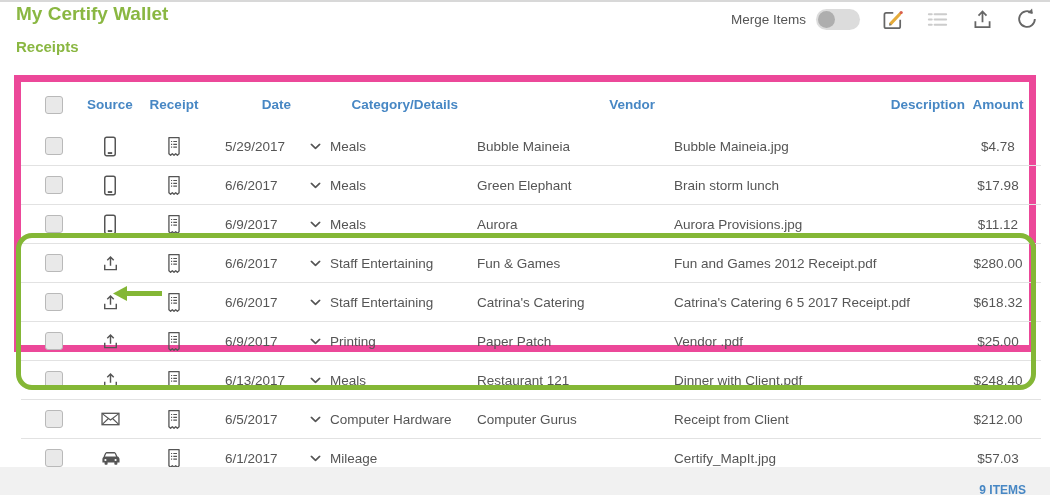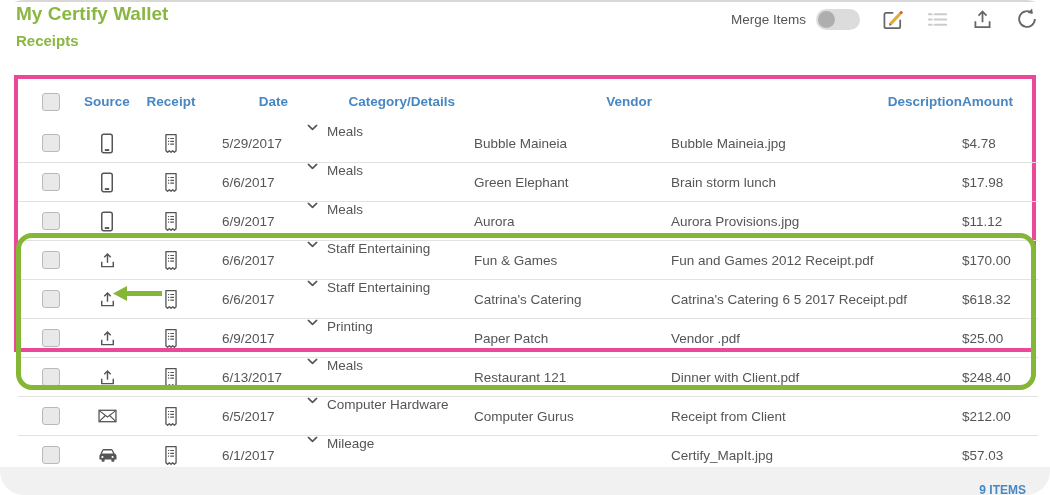--- a/index.html
+++ b/index.html
@@ -1,41 +1,41 @@
 <!DOCTYPE html>
 <html><head>
 <meta charset="utf-8">
 <style>
   html,body{margin:0;padding:0;}
   .stage{position:relative;width:1050px;height:495px;background:#ffffff;
-         font-family:"Liberation Sans",sans-serif;overflow:hidden;border-radius:24px;}
+         font-family:"Liberation Sans",sans-serif;overflow:hidden;}
   .topline{position:absolute;top:0;left:0;right:0;height:2px;background:#d8d8d8;}
 
   .page-title{position:absolute;left:16px;top:3px;font-size:19px;font-weight:bold;color:#8ab742;}
-  .section-title{position:absolute;left:16px;top:32px;font-size:15px;font-weight:bold;color:#8ab742;}
+  .section-title{position:absolute;left:16px;top:38px;font-size:15px;font-weight:bold;color:#8ab742;}
 
   .header-right{position:absolute;right:10px;top:5px;height:28px;display:flex;align-items:center;margin-left:48px;}
   .merge-label{font-size:13.5px;color:#555;margin-right:10px;}
   .toggle{position:relative;width:44px;height:21px;background:#dcdcdc;border-radius:11px;cursor:pointer;}
   .toggle .knob{position:absolute;left:2px;top:2px;width:17px;height:17px;border-radius:50%;
                 background:#aeaeae;}
   .tool-btn{width:26px;height:26px;margin-left:19px;display:flex;align-items:center;justify-content:center;cursor:pointer;}
 
   .card{position:absolute;left:14px;top:75px;width:1022px;height:277px;background:#fff;
-        border:4px solid #ec4899;box-sizing:border-box;}
+        border:7px solid #ec4899;box-sizing:border-box;}
   table{border-collapse:collapse;table-layout:fixed;width:1020px;}
   thead tr{height:45px;}
   tbody tr{height:38px;}
   th{color:#4787c4;font-size:13.5px;font-weight:bold;text-align:right;padding:0;}
   td{font-size:13.5px;color:#555;padding:0;border-top:1px solid #e2e2e2;white-space:nowrap;overflow:hidden;}
   .c{text-align:center;}
   .pl18{padding-left:18px;}
   .pl19{padding-left:19px;}
-  .amt{text-align:left;padding-right:10px;}
-  .cat-cell{display:flex;align-items:flex-start;padding-left:19px;gap:9px;height:38px;}
+  .amt{text-align:center;padding-right:10px;}
+  .cat-cell{display:flex;align-items:center;padding-left:19px;gap:9px;height:38px;}
   thead .cat-head{padding-left:19px;}
   .cb{width:18px;height:18px;background:#e9e9e9;border:1px solid #b9b9b9;border-radius:3px;
       margin-left:24px;box-sizing:border-box;cursor:pointer;}
   .icon{color:#555;display:block;margin:0 auto;}
 
   .highlight{position:absolute;left:16px;top:233px;width:1020px;height:157px;
              border:5px solid #84b736;border-radius:16px;box-sizing:border-box;pointer-events:none;}
   .annot-arrow{position:absolute;left:112px;top:285px;pointer-events:none;}
 
   .footer-strip{position:absolute;left:0;top:467px;width:1050px;height:28px;background:#f1f1f1;}
@@ -238,21 +238,21 @@
           <td>
               <div class="cat-cell">
                 <svg class="icon" width="11" height="7" viewBox="0 0 12 7" style="margin:0">
                   <use href="#i-chev"></use>
                 </svg>
                 <span>Staff Entertaining</span>
               </div>
             </td>
           <td class="pl19"><span>Fun &amp; Games</span></td>
           <td class="pl19"><span>Fun and Games 2012 Receipt.pdf</span></td>
-          <td class="amt"><span>$170.00</span></td>
+          <td class="amt"><span>$280.00</span></td>
         </tr>
         <tr>
           <td>
               <div class="cb"></div>
             </td>
           <td class="c">
               <svg class="icon" width="17" height="19" viewBox="0 0 20 22">
                 <use href="#i-upload"></use>
               </svg>
             </td>

